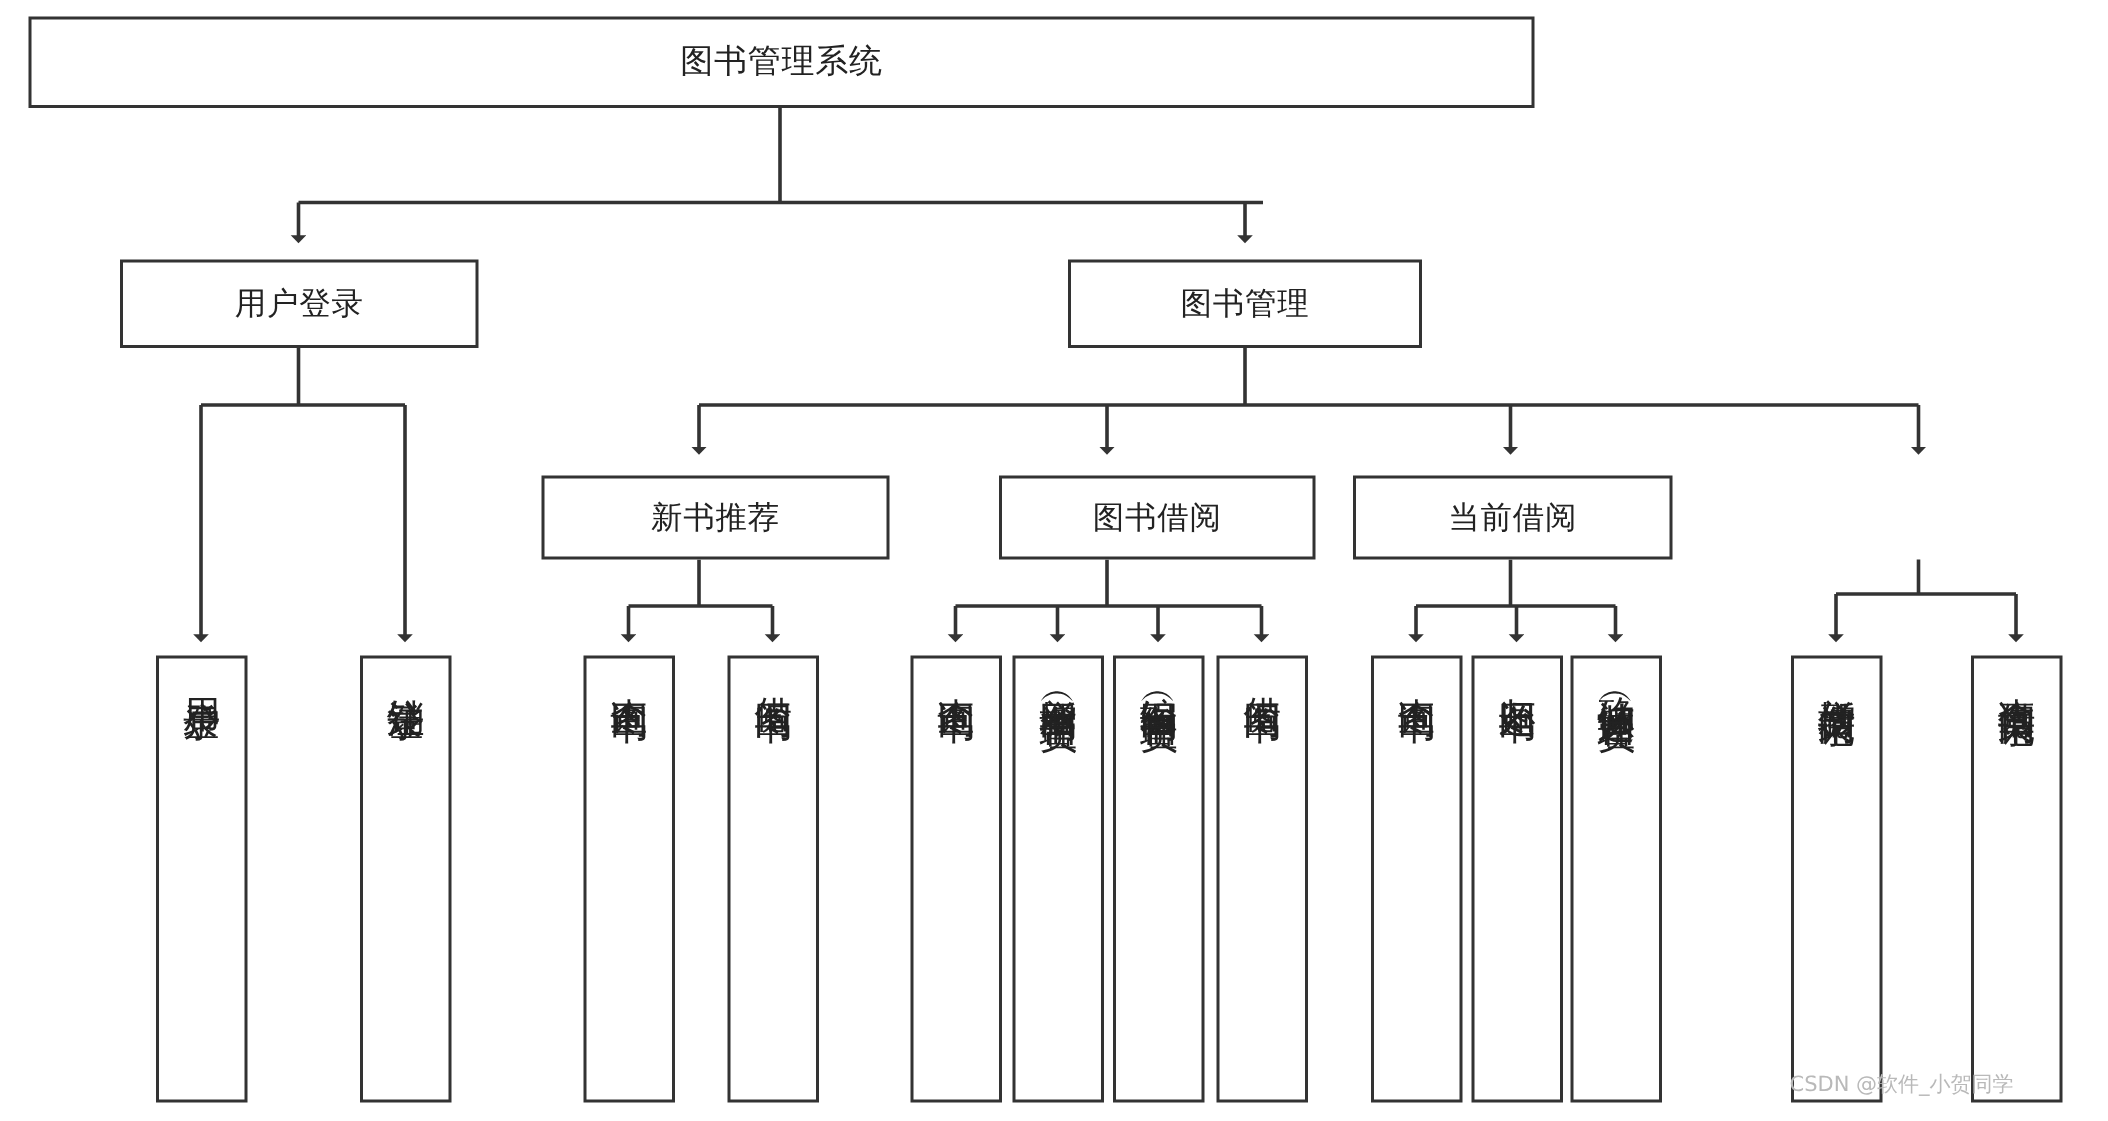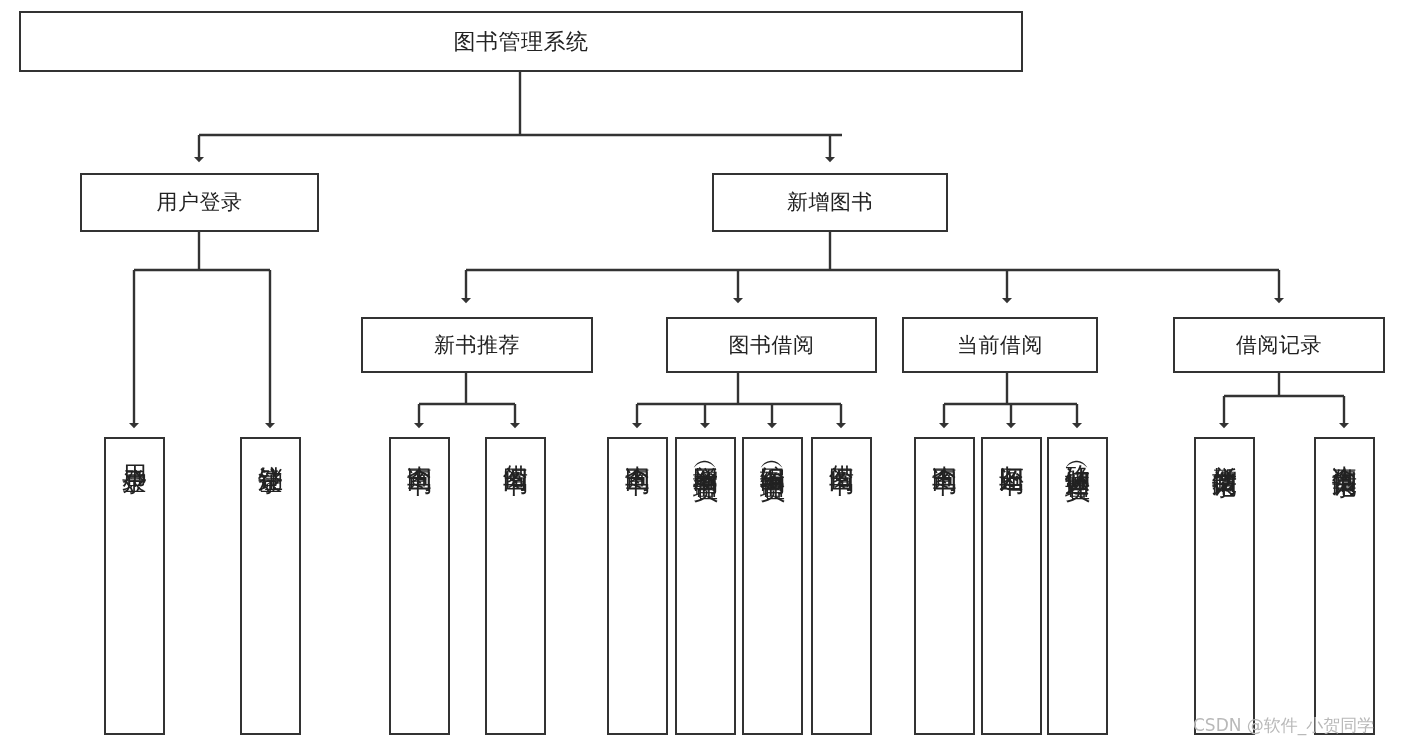--- a/index.html
+++ b/index.html
@@ -62,21 +62,21 @@
     text-orientation: upright;
     font-size: 25px;
     line-height: 1.0;
     letter-spacing: 2px;
     white-space: nowrap;
   }
   .watermark {
     position: absolute;
     left: 1193px;
     top: 714px;
-    font-size: 17px;
+    font-size: 14px;
     color: #b9b9b9;
     white-space: nowrap;
     z-index: 5;
     font-family: "DejaVu Sans", "Liberation Sans", sans-serif;
   }
 </style>
 </head>
 <body>
 
 <div id="diagram-root">
@@ -133,38 +133,35 @@
 
   <div class="node horiz root" style="left:19px; top:11px; width:1004px; height:61px;">
     <span class="node-label">图书管理系统</span>
   </div>
 
   <div class="node horiz" style="left:80px; top:173px; width:239px; height:59px;">
     <span class="node-label">用户登录</span>
   </div>
 
   <div class="node horiz" style="left:712px; top:173px; width:236px; height:59px;">
-    <span class="node-label">新增图书</span>
+    <span class="node-label">图书管理</span>
   </div>
 
   <div class="node horiz" style="left:361px; top:317px; width:232px; height:56px;">
     <span class="node-label">新书推荐</span>
   </div>
 
   <div class="node horiz" style="left:666px; top:317px; width:211px; height:56px;">
     <span class="node-label">图书借阅</span>
   </div>
 
-  <div class="node horiz" style="left:902px; top:317px; width:196px; height:56px;">
+  <div class="node horiz" style="left:902px; top:317px; width:213px; height:56px;">
     <span class="node-label">当前借阅</span>
   </div>
 
-  <div class="node horiz" style="left:1173px; top:317px; width:212px; height:56px;">
-    <span class="node-label">借阅记录</span>
-  </div>
 
   <div class="node vert" style="left:104px; top:437px; width:61px; height:298px;">
     <span class="node-label">用户登录</span>
   </div>
 
   <div class="node vert" style="left:240px; top:437px; width:61px; height:298px;">
     <span class="node-label">注销登录</span>
   </div>
 
   <div class="node vert" style="left:389px; top:437px; width:61px; height:298px;">

